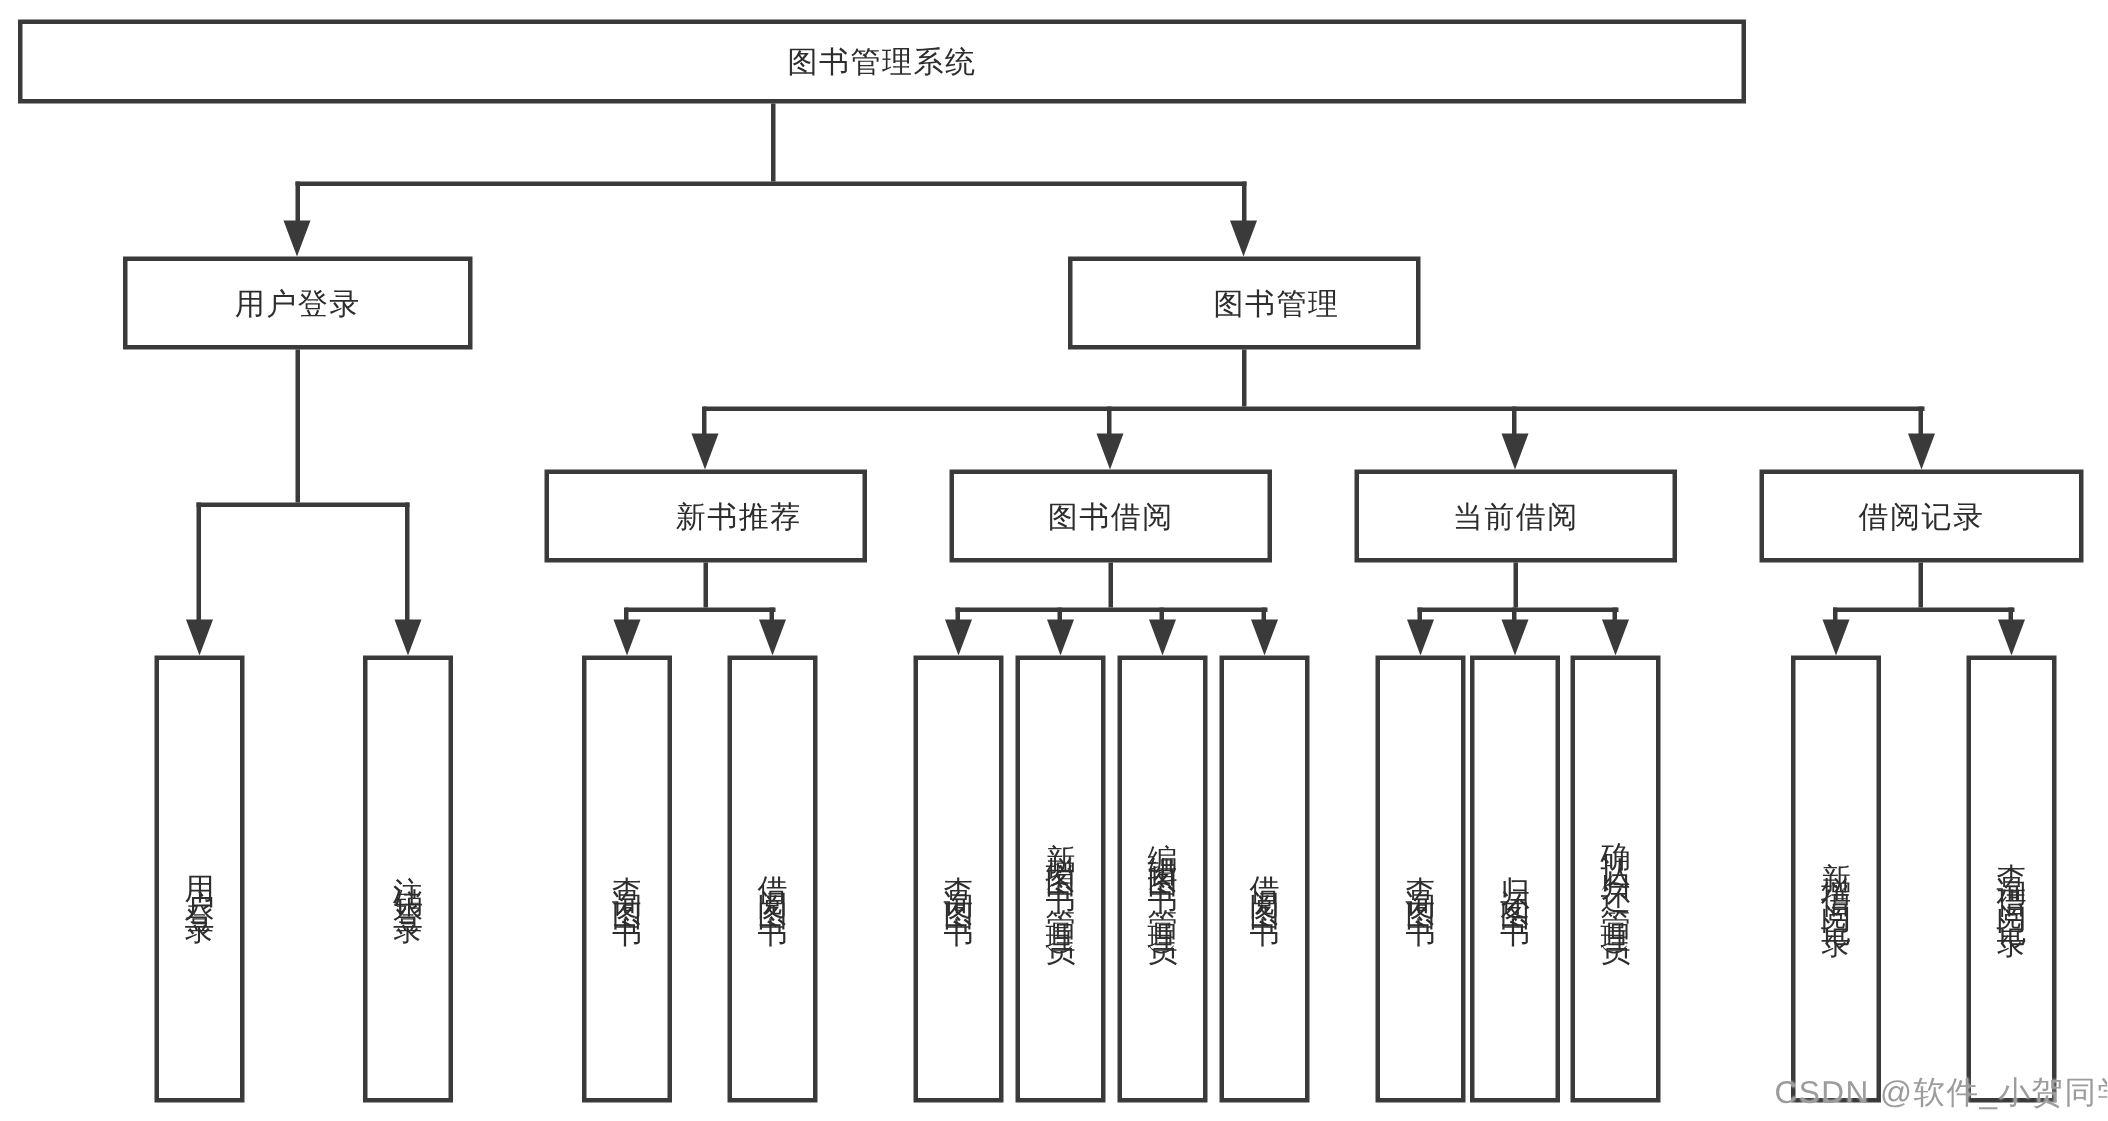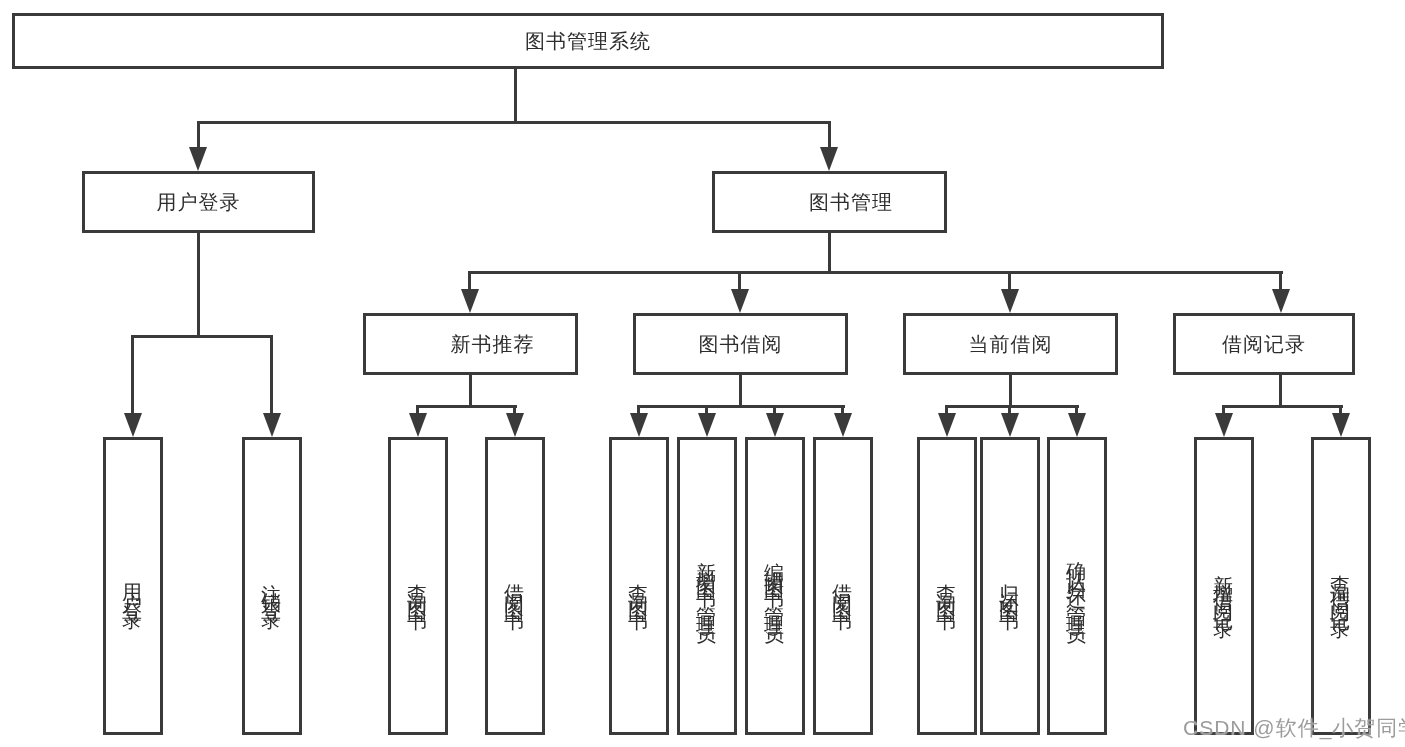--- a/index.html
+++ b/index.html
@@ -61,21 +61,21 @@
   <div class="line" style="left:738px;top:271px;width:3px;height:22px;"></div>
   <div class="arrow" style="left:731px;top:289px;"></div>
   <div class="line" style="left:1008px;top:271px;width:3px;height:22px;"></div>
   <div class="arrow" style="left:1001px;top:289px;"></div>
   <div class="line" style="left:1279px;top:271px;width:3px;height:22px;"></div>
   <div class="arrow" style="left:1272px;top:289px;"></div>
 
   <div class="hbox" style="left:363px;top:313px;width:215px;height:62px;padding-left:44px;">新书推荐</div>
   <div class="hbox" style="left:633px;top:313px;width:215px;height:62px;font-family:Liberation Serif, serif;">图书借阅</div>
   <div class="hbox" style="left:903px;top:313px;width:215px;height:62px;">当前借阅</div>
-  <div class="hbox" style="left:1173px;top:313px;width:182px;height:62px;">借阅记录</div>
+  <div class="hbox" style="left:1173px;top:313px;width:216px;height:62px;">借阅记录</div>
 
   <div class="line" style="left:469px;top:375px;width:3px;height:30px;"></div>
   <div class="line" style="left:417px;top:405px;width:100px;height:3px;"></div>
   <div class="line" style="left:416px;top:405px;width:3px;height:12px;"></div>
   <div class="arrow" style="left:409px;top:413px;"></div>
   <div class="line" style="left:513px;top:405px;width:3px;height:12px;"></div>
   <div class="arrow" style="left:506px;top:413px;"></div>
 
   <div class="line" style="left:739px;top:375px;width:3px;height:30px;"></div>
   <div class="line" style="left:637px;top:405px;width:208px;height:3px;"></div>

